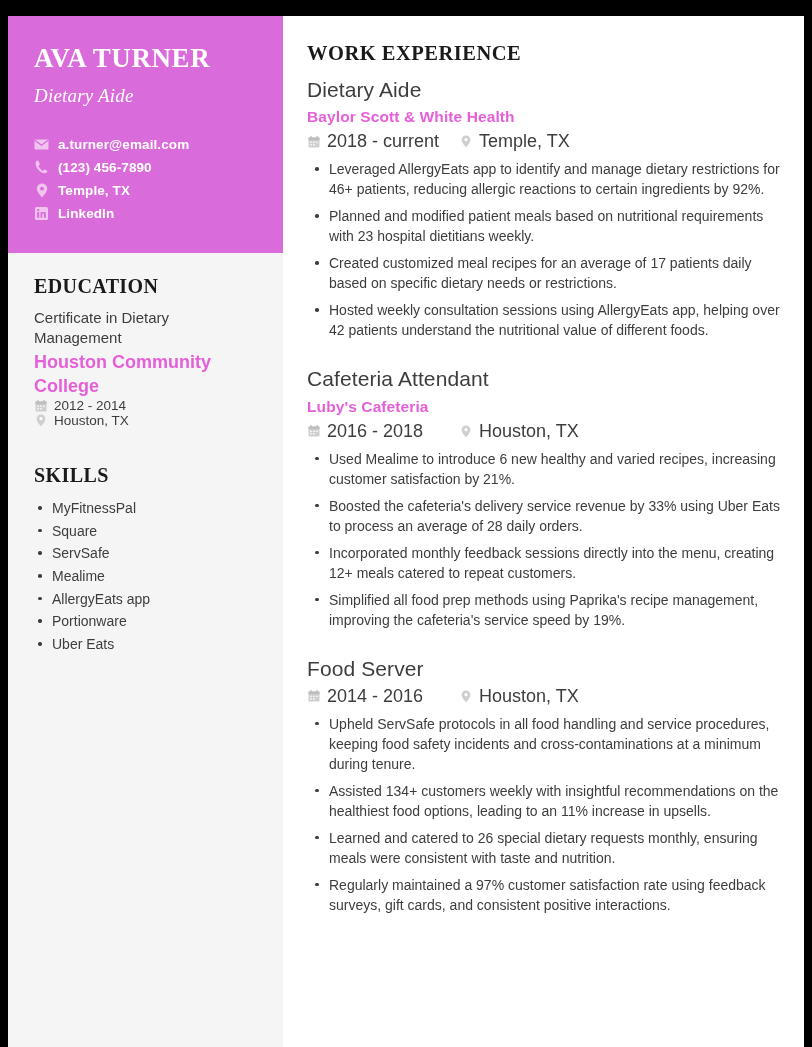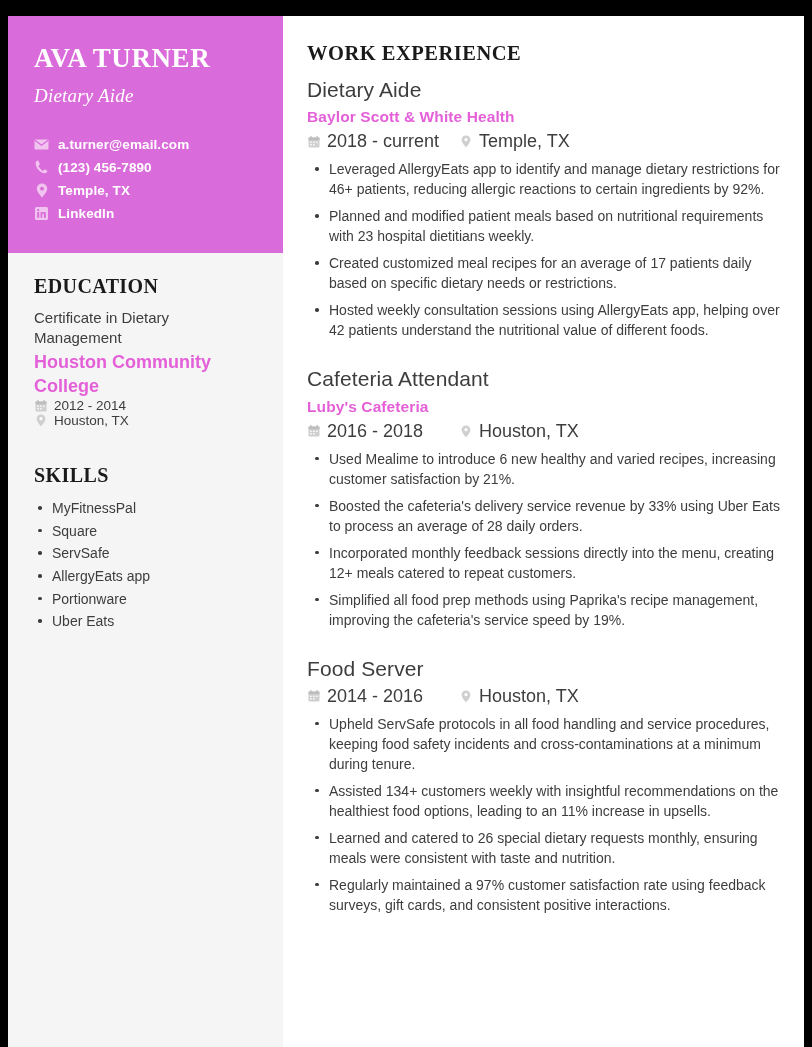--- a/index.html
+++ b/index.html
@@ -313,20 +313,21 @@
           <span>Houston, TX</span>
         </div>
       </section>
 
       <section class="skills-block">
         <div class="side-heading">SKILLS</div>
         <ul class="skill-list">
           <li>MyFitnessPal</li>
           <li>Square</li>
           <li>ServSafe</li>
+          <li>Mealime</li>
           <li>AllergyEats app</li>
           <li>Portionware</li>
           <li>Uber Eats</li>
         </ul>
       </section>
 
     </div>
   </aside>
 
   <main id="main">

